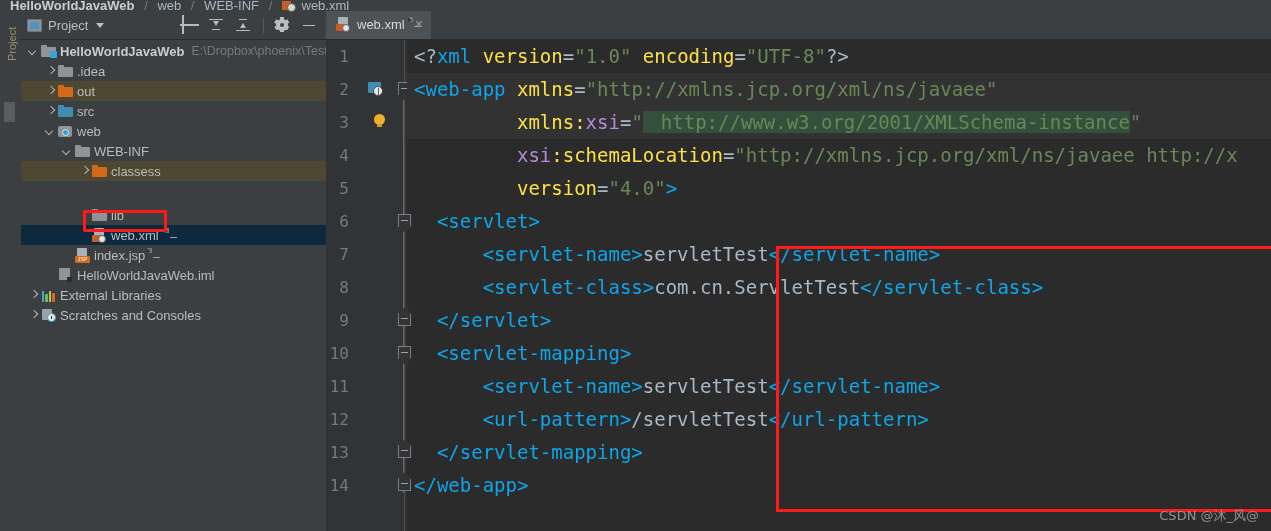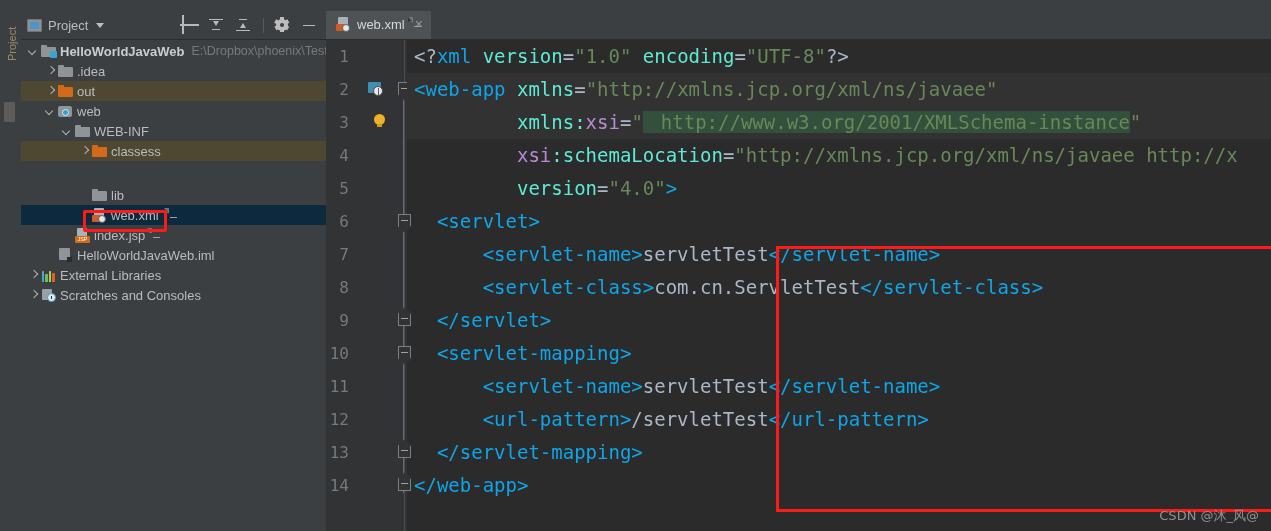--- a/index.html
+++ b/index.html
@@ -247,21 +247,21 @@
   }
   .cline{
     height:33px;line-height:33px;white-space:pre;
     font-family:"DejaVu Sans Mono","Liberation Mono",monospace;
     font-size:19px;
     padding-left:7px;
     color:#a9b7c6;
   }
   .cline.hlrow{background:#323232;}
   .tag{color:#0ea5e9;}
-  .attr{color:#5eead4;}
+  .attr{color:#fde047;}
   .ns{color:#b58bd6;}
   .str{color:#6a8759;}
   .txt{color:#a9b7c6;}
   .punct{color:#a9b7c6;}
   .urlhl{background:#32503c;padding-left:18px;}
 
   .redbox-code{
     position:absolute;left:450px;top:206px;width:660px;height:266px;
     border:3px solid #ff1a1a;box-sizing:border-box;pointer-events:none;
   }
@@ -270,20 +270,30 @@
     position:absolute;right:12px;bottom:6px;
     font-size:13px;color:#8d9297;
     font-family:"DejaVu Sans","Liberation Sans",sans-serif;
   }
 </style>
 </head>
 <body>
 
 <div id="app">
 
+  <div class="breadcrumb">
+    <span class="bc-item bold">HelloWorldJavaWeb</span>
+    <span class="bc-sep">/</span>
+    <span class="bc-item">web</span>
+    <span class="bc-sep">/</span>
+    <span class="bc-item">WEB-INF</span>
+    <span class="bc-sep">/</span>
+    <span class="bc-icon"><span class="sq"></span><span class="dot"></span></span>
+    <span class="bc-item">web.xml</span>
+  </div>
 
   <div class="leftstrip">
     <div class="vlabel">Project</div>
     <div class="chip"></div>
   </div>
 
   <div class="panel">
     <div class="panel-header">
       <div class="ph-left">
         <span class="ph-icon-proj"></span>
@@ -320,20 +330,28 @@
         </div>
         <div class="trow hl-out" style="padding-left: 25px;">
           <span class="arrow right"></span>
           <span class="ic-folder f-orange">
             <span class="tab"></span>
             <span class="body"></span>
           </span>
           <span class="tlabel">out</span>
         </div>
         <div class="trow" style="padding-left: 25px;">
+          <span class="arrow right"></span>
+          <span class="ic-folder f-blue">
+            <span class="tab"></span>
+            <span class="body"></span>
+          </span>
+          <span class="tlabel">src</span>
+        </div>
+        <div class="trow" style="padding-left: 25px;">
           <span class="arrow down"></span>
           <span class="ic-web">
             <span class="bx"></span>
             <span class="gl"></span>
           </span>
           <span class="tlabel">web</span>
         </div>
         <div class="trow" style="padding-left: 42px;">
           <span class="arrow down"></span>
           <span class="ic-folder f-gray">

